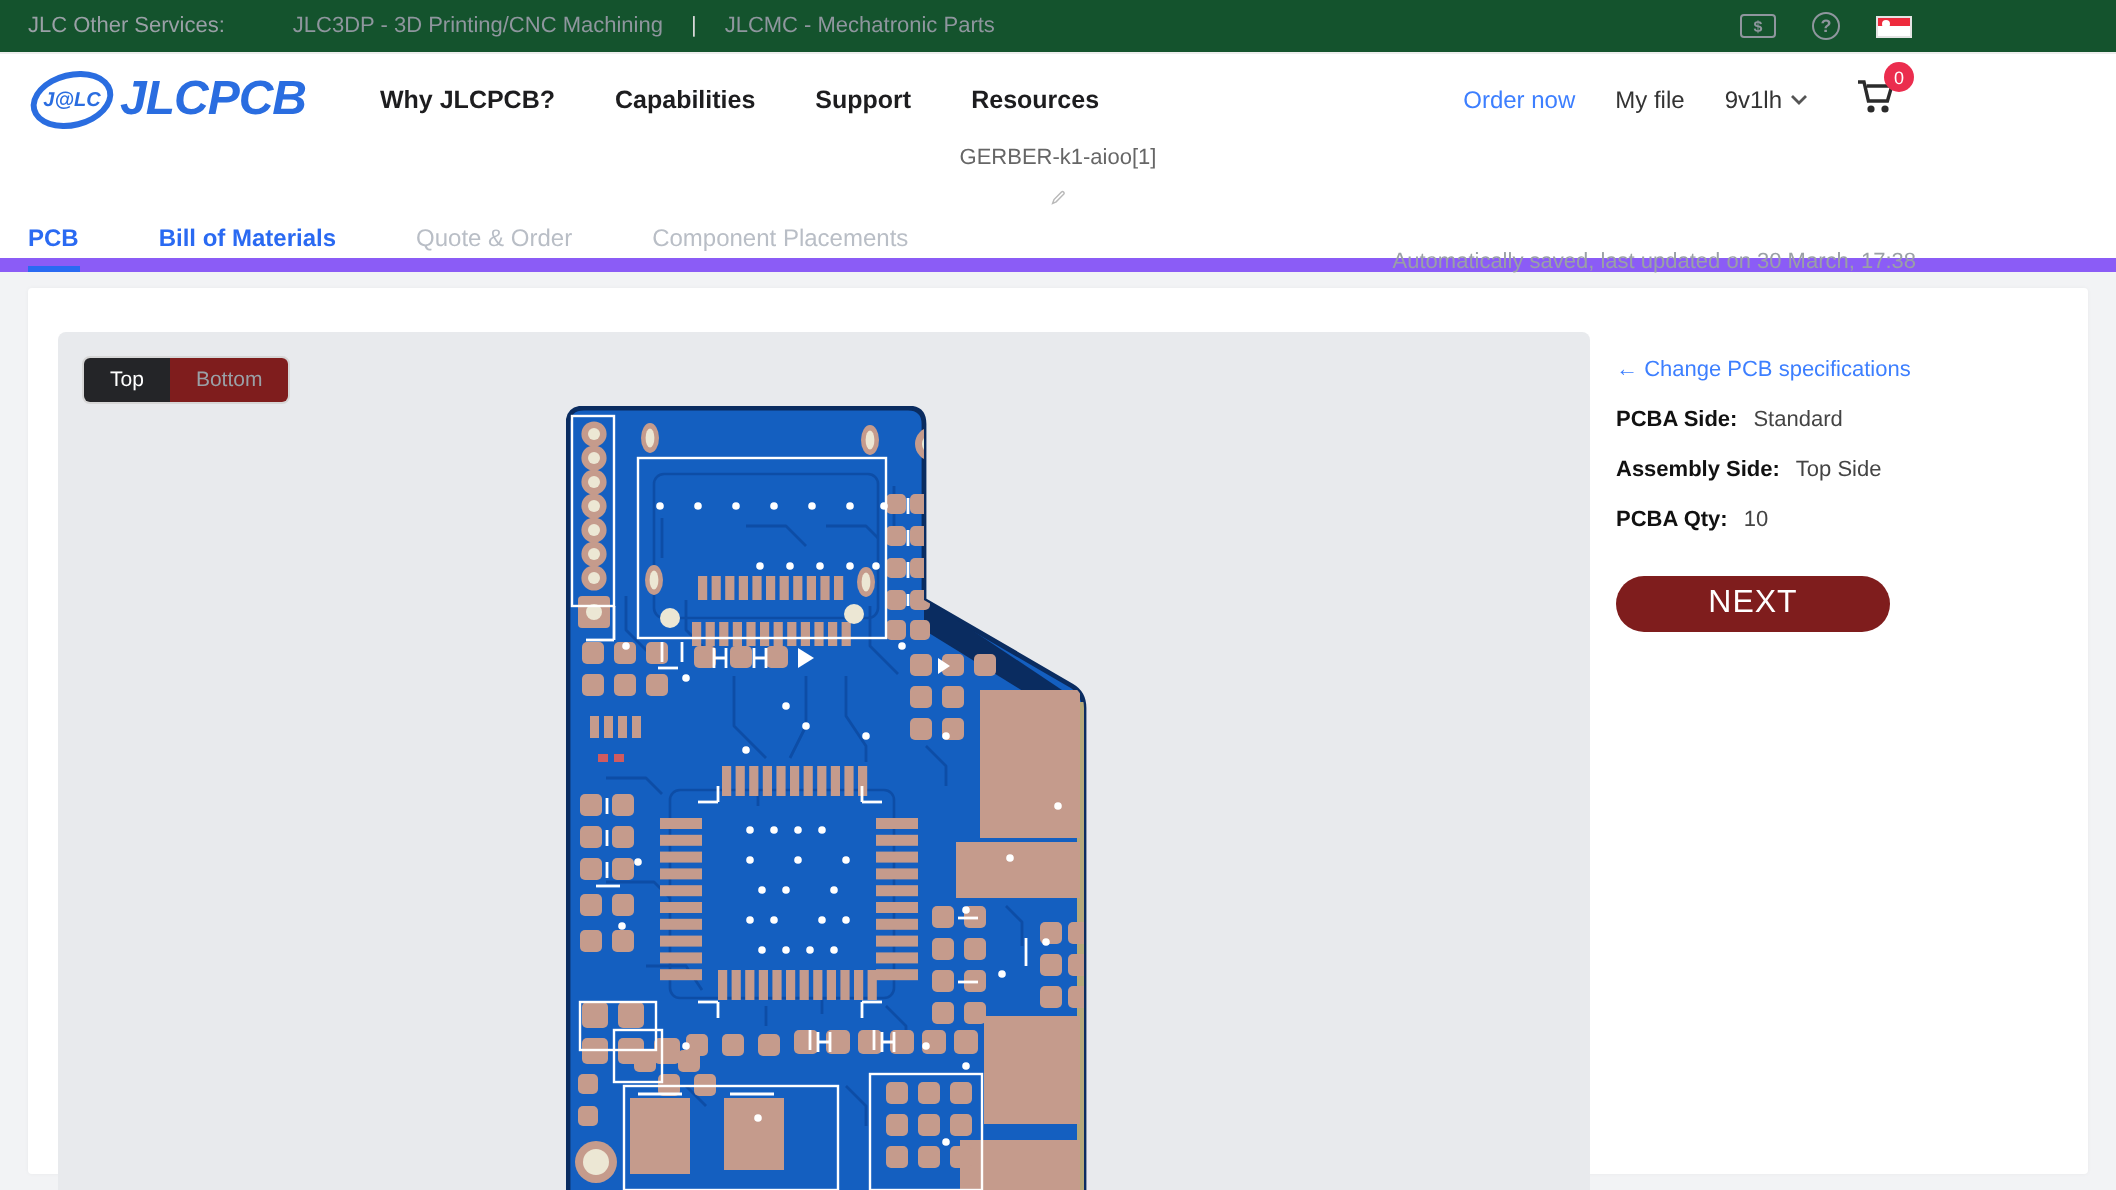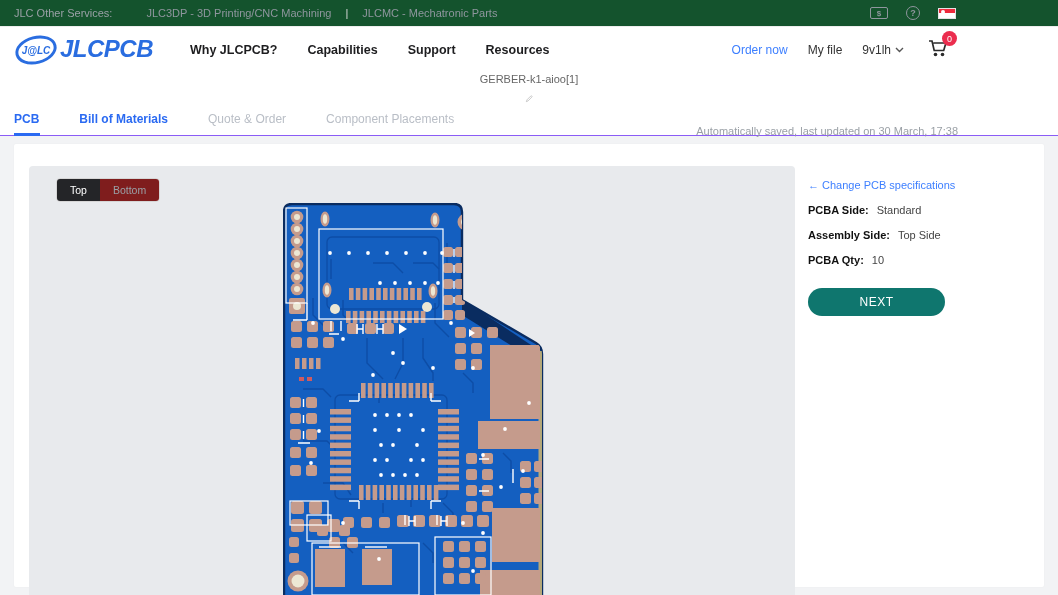--- a/index.html
+++ b/index.html
@@ -17,21 +17,21 @@
     display:flex; align-items:center; justify-content:center; font-size:8px; color:#8f969e; font-weight:bold;}
   .ic-help { width:14px; height:14px; border:1.2px solid #8f969e; border-radius:50%;
     display:flex; align-items:center; justify-content:center; font-size:9px; color:#8f969e; font-weight:bold;}
   .ic-flag { width:18px; height:11px; border:1px solid #e3e3e3; position:relative; background:#fff; }
   .ic-flag::before { content:""; position:absolute; left:0; top:0; width:100%; height:50%; background:#ee2a3c; }
   .ic-flag::after { content:""; position:absolute; left:2px; top:1px; width:4px; height:4px;
     border-radius:50%; background:#fff; }
 
   
   .header { height:46px; background:#fff; display:flex; align-items:center; padding:0 14px; }
-  .logo { display:flex; cursor:pointer; width:176px; }
+  .logo { display:flex; align-items:center; cursor:pointer; width:176px; }
   .logo-swoosh { width:44px; height:30px; position:relative; }
   .logo-swoosh .oval { position:absolute; inset:1px; border:3px solid #2a6de0; border-radius:50%;
     transform:rotate(-14deg); }
   .logo-swoosh .txt { position:absolute; inset:0; display:flex; align-items:center; justify-content:center;
     font-size:10px; font-weight:bold; font-style:italic; color:#2a6de0; }
   .logo-name { font-size:24px; font-weight:800; font-style:italic; color:#2a6de0; letter-spacing:-0.5px; margin-left:2px;}
   .nav { display:flex; gap:30px; font-size:12.5px; font-weight:bold; color:#1d1d1f; }
   .nav .nav-item { cursor:pointer; }
   .hright { margin-left:auto; display:flex; align-items:center; gap:20px; font-size:12px; margin-right:96px;}
   .order-now { color:#3d7fff; cursor:pointer; }
@@ -41,49 +41,49 @@
   .badge { position:absolute; top:-8px; right:-9px; background:#eb2d4e; color:#fff; font-size:9px;
     min-width:15px; height:15px; border-radius:8px; display:flex; align-items:center; justify-content:center;
     padding:0 3px; }
 
   
   .filerow { background:#fff; height:30px; display:flex; align-items:center; padding:0 14px;
     font-size:11px; color:#666; gap:10px;flex-direction:column; }
 
   
   .tabsrow { background:#fff; height:33px; display:flex; align-items:flex-start; padding:0 14px;
-    border-bottom:1px solid #8b5cf6; position:relative; }
+    border-bottom:7px solid #8b5cf6; position:relative; }
   .tab { font-size:12px; margin-right:40px; padding-top:9px; height:33px; cursor:pointer; position:relative; }
   .tab.active { color:#2a6af2; font-weight:bold; }
   .tab.active::after { content:""; position:absolute; left:0; bottom:0; width:26px; height:3px; background:#2a6af2; }
   .tab.enabled { color:#2a6af2; font-weight:bold; }
   .tab.disabled { color:#b9bec6; }
   .saved { position:absolute; right:100px; top:22px; font-size:11px; color:#9aa0a6; }
 
   
   .content { padding:8px 14px 0; }
   .card { background:#fff; border-radius:2px; height:443px; position:relative;
     box-shadow:0 0 2px rgba(0,0,0,0.04); }
   .preview { position:absolute; left:15px; top:22px; width:766px; height:500px;
     background:#e8eaed; border-radius:4px; }
-  .toggle { position:absolute; left:27px; top:12px; display:flex; border:1px solid #d6d6d6;
+  .toggle { position:absolute; left:12px; top:12px; display:flex; border:1px solid #d6d6d6;
     border-radius:4px; overflow:hidden; background:#fff; }
   .toggle .opt { font-size:10.5px; padding:5px 13px; cursor:pointer; }
   .toggle .opt.sel { background:#242528; color:#fff; }
   .toggle .opt.unsel { background:#7f1d1d; color:#9aa0a6; }
   .pcb-wrap { position:absolute; left:254px; top:37px; width:262px; height:394px; }
 
   .side { position:absolute; left:794px; top:12px; width:236px; }
   .change-link { margin-top:23px; font-size:11px; color:#3d7fff; cursor:pointer; }
   .spec-row { display:flex; font-size:11px; margin-top:13px; align-items:center; }
   .spec-row:first-of-type { margin-top:21px; }
   .spec-label { font-weight:bold; color:#111; }
   .spec-value { color:#444; margin-left:8px; }
-  .next-btn { margin-top:22px; width:137px; height:28px; background:#0f766e; color:#fff;
-    border:none; border-radius:14px; font-size:12px; letter-spacing:0.5px; cursor:pointer;
+  .next-btn { margin-top:22px; width:137px; height:28px; background:#7f1d1d; color:#fff;
+    border:none; border-radius:14px; font-size:16px; letter-spacing:0.5px; cursor:pointer;
     display:flex; align-items:center; justify-content:center; font-family:inherit; }
 </style>
 </head>
 <body>
 
 <div class="topbar">
   <span class="svc-label">JLC Other Services:</span>
   <span class="svc-link">JLC3DP - 3D Printing/CNC Machining</span>
   <span class="sep">|</span>
   <span class="svc-link" style="margin-left:0">JLCMC - Mechatronic Parts</span>

